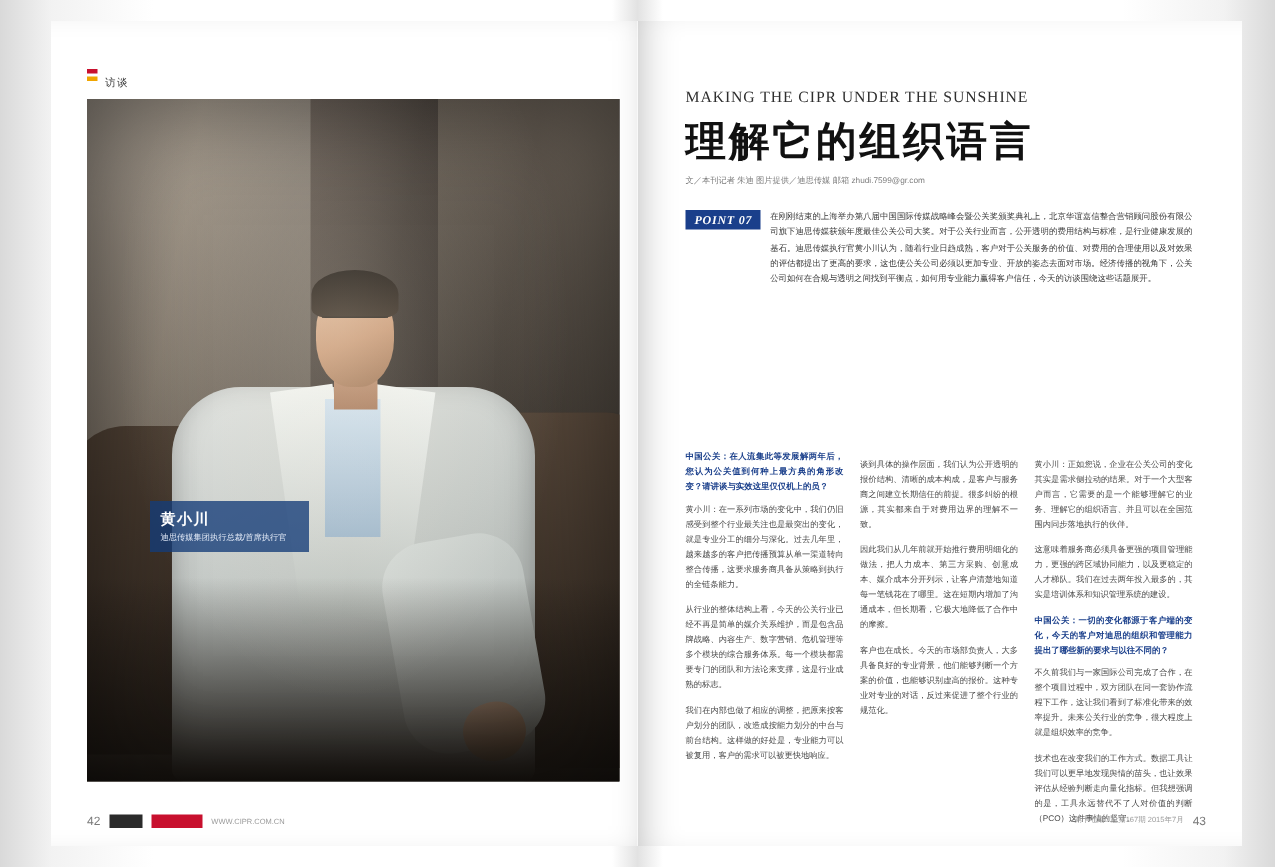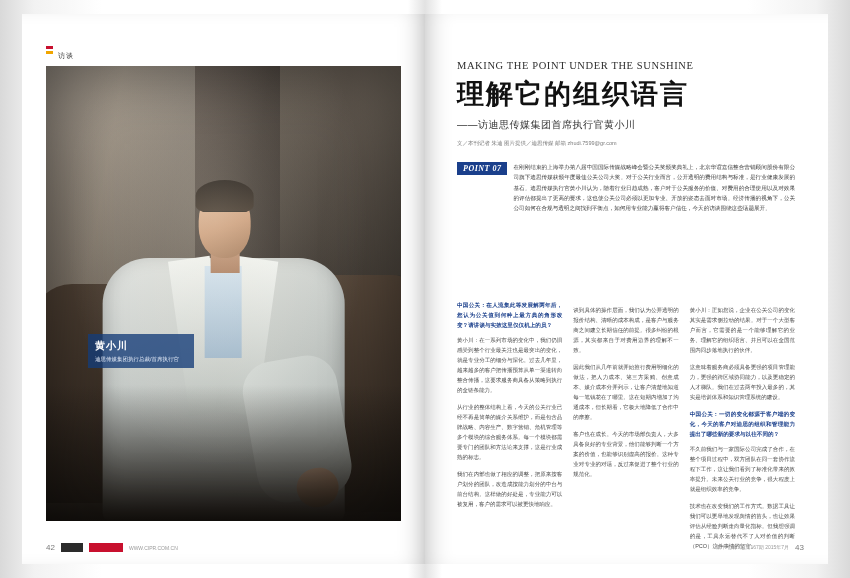--- a/index.html
+++ b/index.html
@@ -3,21 +3,21 @@
 <meta charset="utf-8">
 <style>
   html,body{margin:0;padding:0;background:#ffffff;}
   body{width:850px;height:578px;overflow:hidden;font-family:"Liberation Sans",sans-serif;}
   .spread{position:relative;width:850px;height:578px;background:#e9e9e9;}
   
   .spread:before{content:"";position:absolute;inset:0;
     background:linear-gradient(90deg,#d9d9d9 0%,#f2f2f2 4%,#ffffff 12%,#ffffff 48%,#e2e2e2 50%,#ffffff 52%,#ffffff 88%,#f2f2f2 96%,#d9d9d9 100%);}
   .pages{position:absolute;left:22px;top:14px;width:806px;height:550px;}
   .page{position:absolute;top:0;height:550px;width:403px;background:#fff;overflow:hidden;}
-  .page.left{left:0;box-shadow:inset -18px 0 26px -18px rgba(0,0,0,.35);}
+  .page.left{left:12px;box-shadow:inset -18px 0 26px -18px rgba(0,0,0,.35);}
   .page.right{left:403px;box-shadow:inset 18px 0 26px -18px rgba(0,0,0,.30);}
 
   
   .kicker{position:absolute;left:24px;top:30px;display:flex;align-items:flex-start;gap:5px;}
   .kicker .bars{display:flex;flex-direction:column;gap:2px;padding-top:2px;}
   .kicker .bars i{display:block;width:7px;height:3px;background:#c8102e;}
   .kicker .bars i:nth-child(2){background:#f0a500;}
   .kicker .ktext{line-height:1.15;}
   .kicker .kcn{font-size:7px;color:#444;letter-spacing:1px;}
   .kicker .ken{font-size:8px;color:#9aa0a6;letter-spacing:2px;font-family:"Liberation Serif",serif;}
@@ -145,23 +145,22 @@
       <div class="lfoot">
         <span class="pg">42</span>
         <span class="blk"></span>
         <span class="blk2"></span>
         <span class="ft">WWW.CIPR.COM.CN</span>
       </div>
     </div>
 
     <div class="page right">
       <div class="r-inner">
-        <div class="eyebrow">MAKING THE POINT UNDER THE SUNSHINE</div>
+        <div class="eyebrow">MAKING THE CIPR UNDER THE SUNSHINE</div>
         <div class="headline">理解它的组织语言</div>
-        <div class="subhead">——访迪思传媒集团首席执行官黄小川</div>
         <div class="byline">文／本刊记者 朱迪  图片提供／迪思传媒
 邮箱 zhudi.7599@gr.com</div>
 
         <div class="pointrow">
           <span class="pointbadge">POINT 07</span>
           <span class="lead">在刚刚结束的上海举办第八届中国国际传媒战略峰会暨公关奖颁奖典礼上，北京华谊嘉信整合营销顾问股份有限公司旗下迪思传媒获颁年度最佳公关公司大奖。对于公关行业而言，公开透明的费用结构与标准，是行业健康发展的基石。迪思传媒执行官黄小川认为，随着行业日趋成熟，客户对于公关服务的价值、对费用的合理使用以及对效果的评估都提出了更高的要求，这也使公关公司必须以更加专业、开放的姿态去面对市场。经济传播的视角下，公关公司如何在合规与透明之间找到平衡点，如何用专业能力赢得客户信任，今天的访谈围绕这些话题展开。</span>
         </div>
       </div>
 
       <div class="cols">

